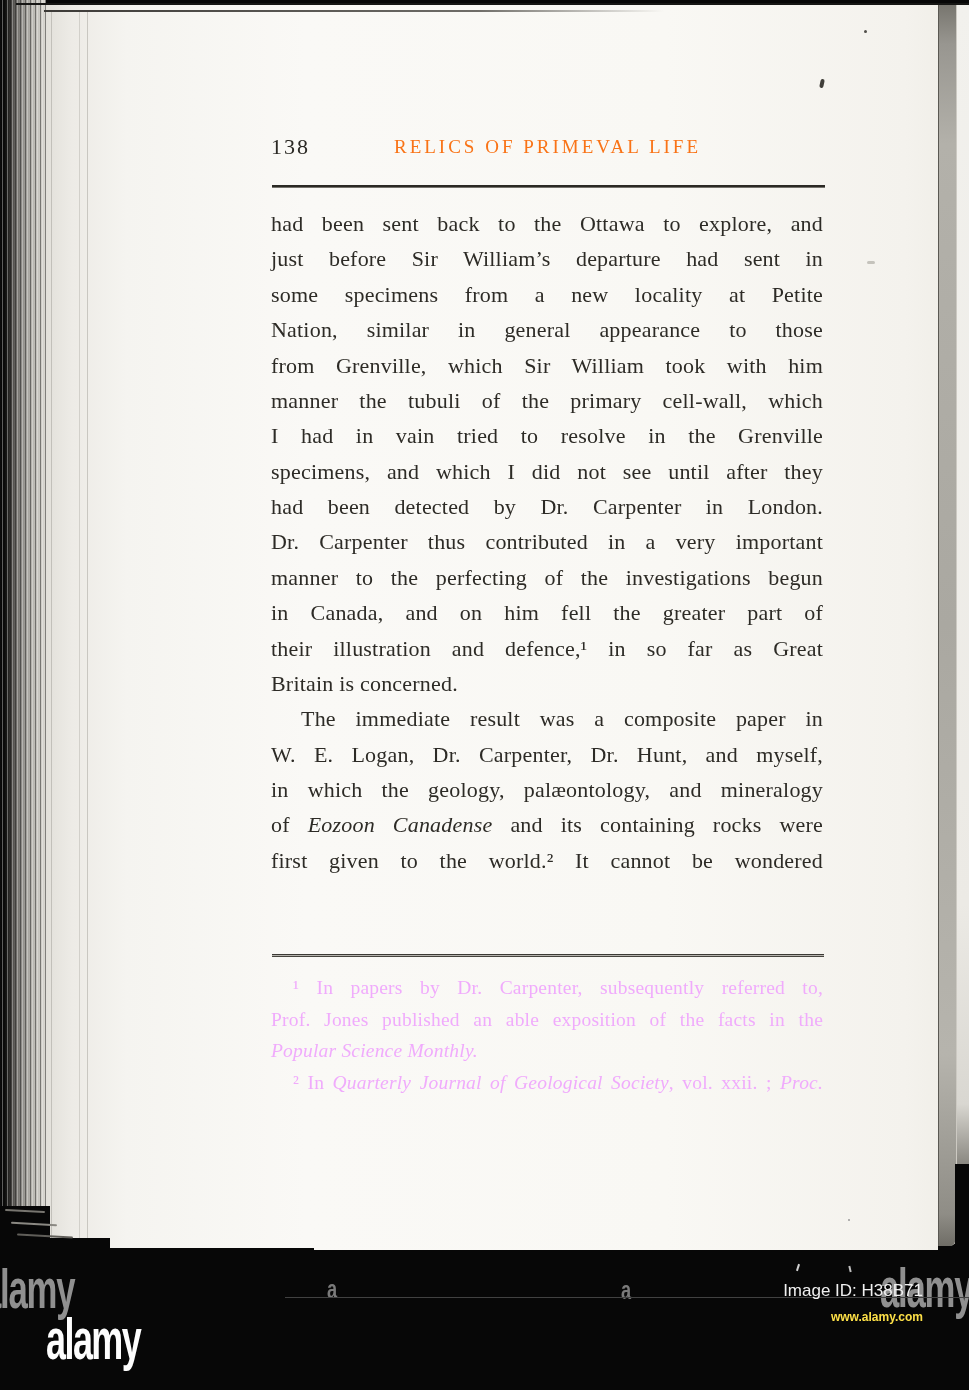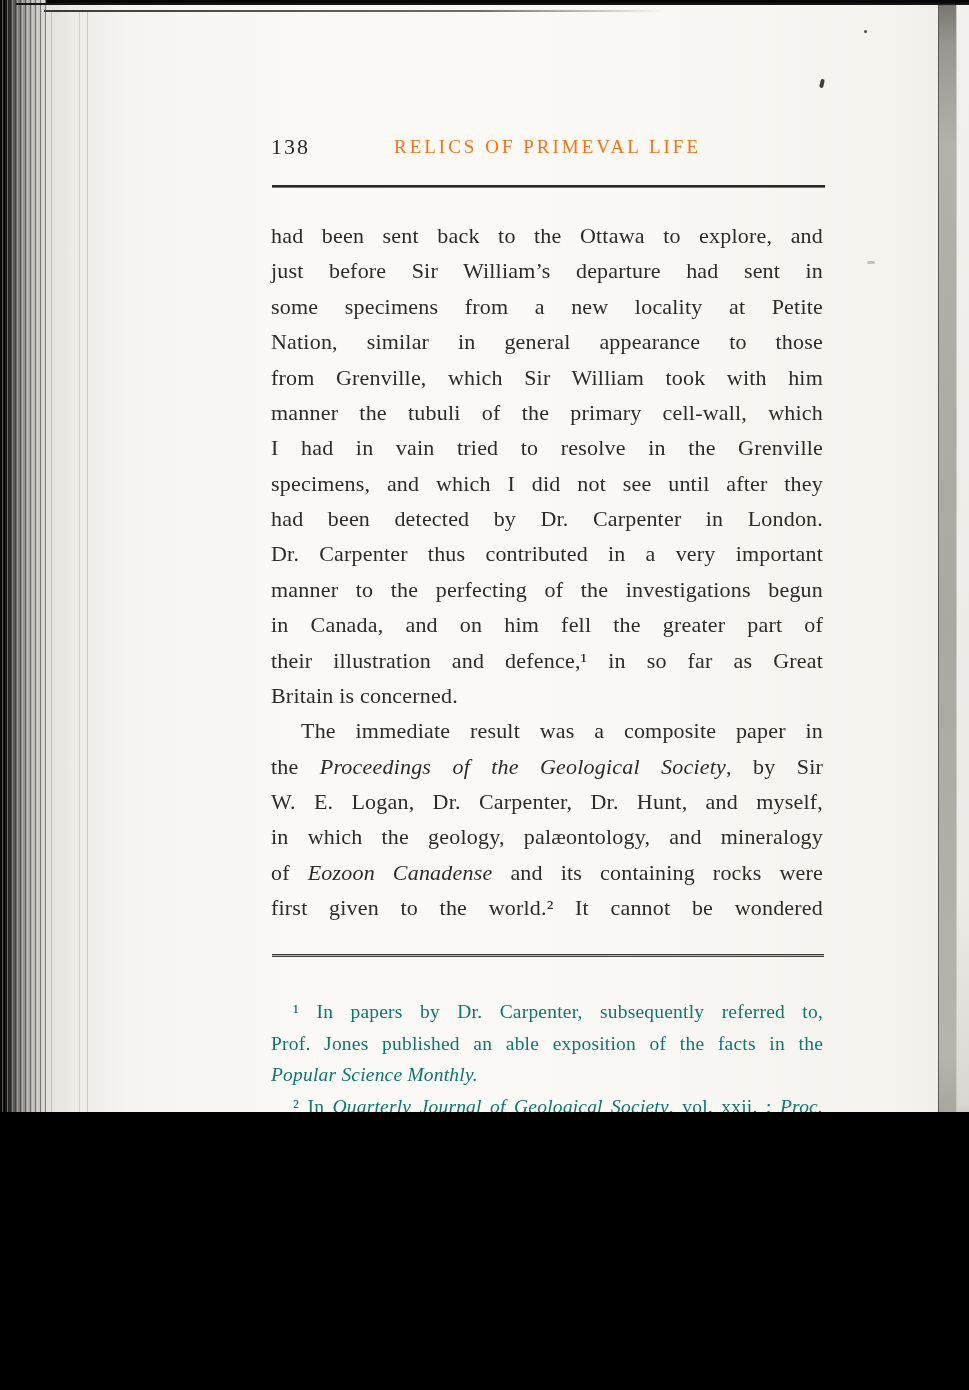--- a/index.html
+++ b/index.html
@@ -1,17 +1,17 @@
 <!DOCTYPE html>
 <html><head>
 <meta charset="utf-8">
 <style>
   html,body{margin:0;padding:0;background:#000;}
   .stage{
-    position:relative;width:969px;height:1112px;overflow:hidden;
+    position:relative;width:969px;height:1390px;overflow:hidden;
     background:#070707;font-family:"Liberation Serif",serif;
   }
   
   .paper{
     position:absolute;left:46px;top:4px;width:892px;height:1246px;
     background:linear-gradient(90deg,#e2e0da 0px,#edebe6 26px,#f5f4f0 80px,
       #faf9f6 260px,#f9f8f4 620px,#f4f2ed 860px,#f1efe9 892px);
   }
   .right-band{
     position:absolute;left:938px;top:4px;width:17px;height:1242px;
@@ -50,28 +50,28 @@
   .stepline{position:absolute;height:2px;border-radius:1px;}
   .sl1{left:5px;top:1210px;width:40px;background:#77756f;transform:rotate(3deg);}
   .sl2{left:11px;top:1223px;width:46px;background:#8a8882;transform:rotate(3deg);}
   .sl3{left:17px;top:1235px;width:56px;background:#605e59;transform:rotate(3deg);}
   
   .header{position:absolute;left:271px;top:134px;width:553px;height:26px;color:#2f2d28;}
   .pageno{position:absolute;left:0;top:0;font-size:22px;line-height:26px;letter-spacing:2px;color:#2b2924;}
   .runtitle{display:block;text-align:center;font-size:19px;line-height:26px;letter-spacing:3px;color:#f97316;}
   .rule{position:absolute;left:272px;top:185px;width:553px;height:3px;
     background:linear-gradient(180deg,#2b2924 0 2px,#75736d 2px 3px);}
-  .body-lines{position:absolute;left:271px;top:206px;width:552px;color:#2d2b26;margin-top:12px;}
+  .body-lines{position:absolute;left:271px;top:206px;width:552px;color:#2d2b26;}
   .line{height:35.38px;line-height:35.38px;font-size:22px;letter-spacing:.2px;
     text-align:justify;text-align-last:justify;}
   .line.no-just{text-align-last:left;}
   .line.indent{text-indent:30px;}
   .fn-rule{position:absolute;left:272px;top:954px;width:552px;height:3px;
     background:linear-gradient(180deg,#3c3a35 0 1px,#b5b3ad 1px 2px,#47453f 2px 3px);}
-  .fn-lines{position:absolute;left:271px;top:972px;width:552px;color:#0f766e;margin-top:24px;}
+  .fn-lines{position:absolute;left:271px;top:972px;width:552px;color:#f0abfc;}
   .fn-line{height:31.6px;line-height:31.6px;font-size:19.5px;letter-spacing:.2px;
     text-align:justify;text-align-last:justify;}
   .fn-line.no-just{text-align-last:left;}
   .fn-line.indent{text-indent:22px;}
   em{font-style:italic;}
   
   .mark{position:absolute;}
   .mk-apostrophe{left:820px;top:79px;width:4px;height:9px;background:#413f3a;border-radius:2px;transform:rotate(12deg);}
   .mk-dot{left:864px;top:30px;width:3px;height:3px;background:#514f4a;border-radius:50%;}
   .mk-smudge{left:867px;top:261px;width:8px;height:3px;background:#c5c3bc;border-radius:2px;}
@@ -134,21 +134,20 @@
       <div class="line"><span>manner the tubuli of the primary cell-wall, which</span></div>
       <div class="line"><span>I had in vain tried to resolve in the Grenville</span></div>
       <div class="line"><span>specimens, and which I did not see until after they</span></div>
       <div class="line"><span>had been detected by Dr. Carpenter in London.</span></div>
       <div class="line"><span>Dr. Carpenter thus contributed in a very important</span></div>
       <div class="line"><span>manner to the perfecting of the investigations begun</span></div>
       <div class="line"><span>in Canada, and on him fell the greater part of</span></div>
       <div class="line"><span>their illustration and defence,¹ in so far as Great</span></div>
       <div class="line no-just"><span>Britain is concerned.</span></div>
       <div class="line indent"><span>The immediate result was a composite paper in</span></div>
-      <div class="line"><span>the </span><em>Proceedings of the Geological Society</em><span>, by Sir</span></div>
       <div class="line"><span>W. E. Logan, Dr. Carpenter, Dr. Hunt, and myself,</span></div>
       <div class="line"><span>in which the geology, palæontology, and mineralogy</span></div>
       <div class="line"><span>of </span><em>Eozoon Canadense</em><span> and its containing rocks were</span></div>
       <div class="line"><span>first given to the world.² It cannot be wondered</span></div>
     </div>
   <div class="fn-rule"></div>
   <div class="fn-lines" id="footnote-lines">
       <div class="fn-line indent"><span>¹ In papers by Dr. Carpenter, subsequently referred to,</span></div>
       <div class="fn-line"><span>Prof. Jones published an able exposition of the facts in the</span></div>
       <div class="fn-line no-just"><em>Popular Science Monthly.</em></div>

